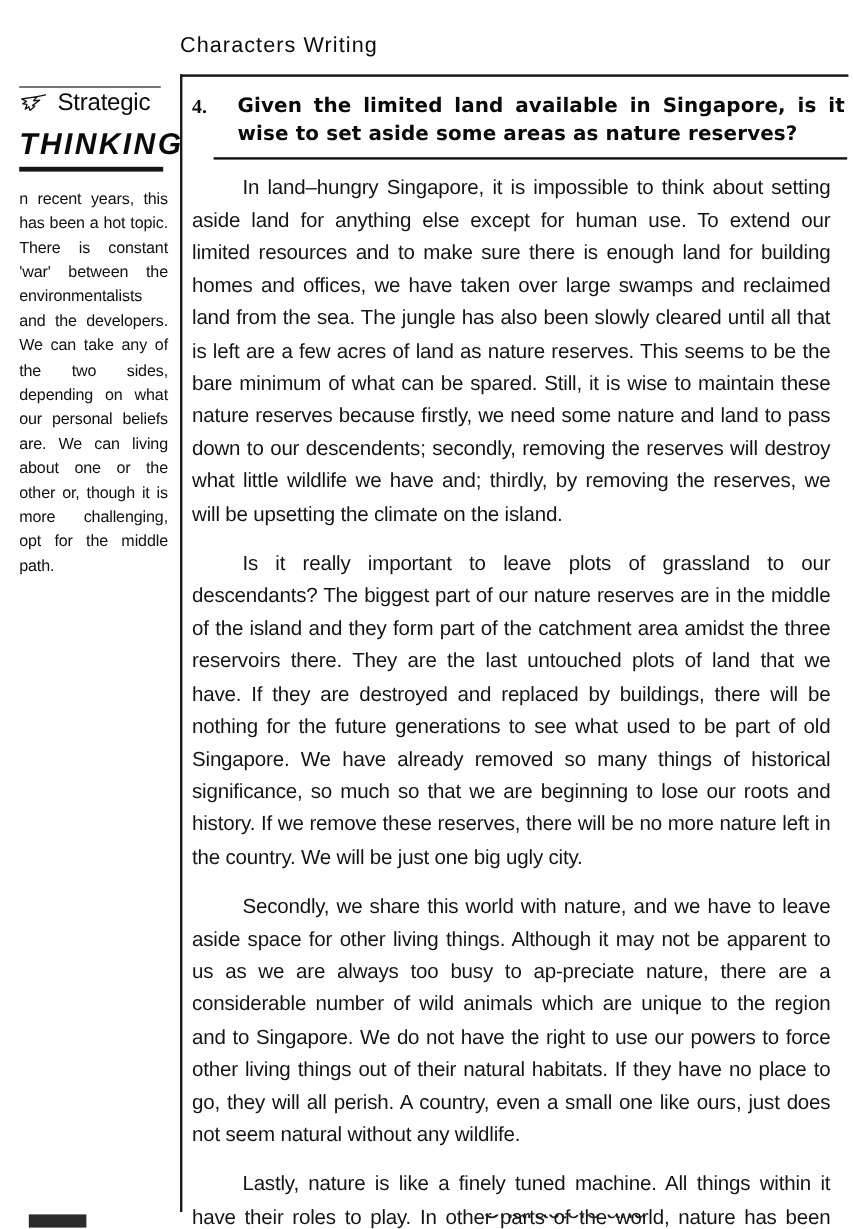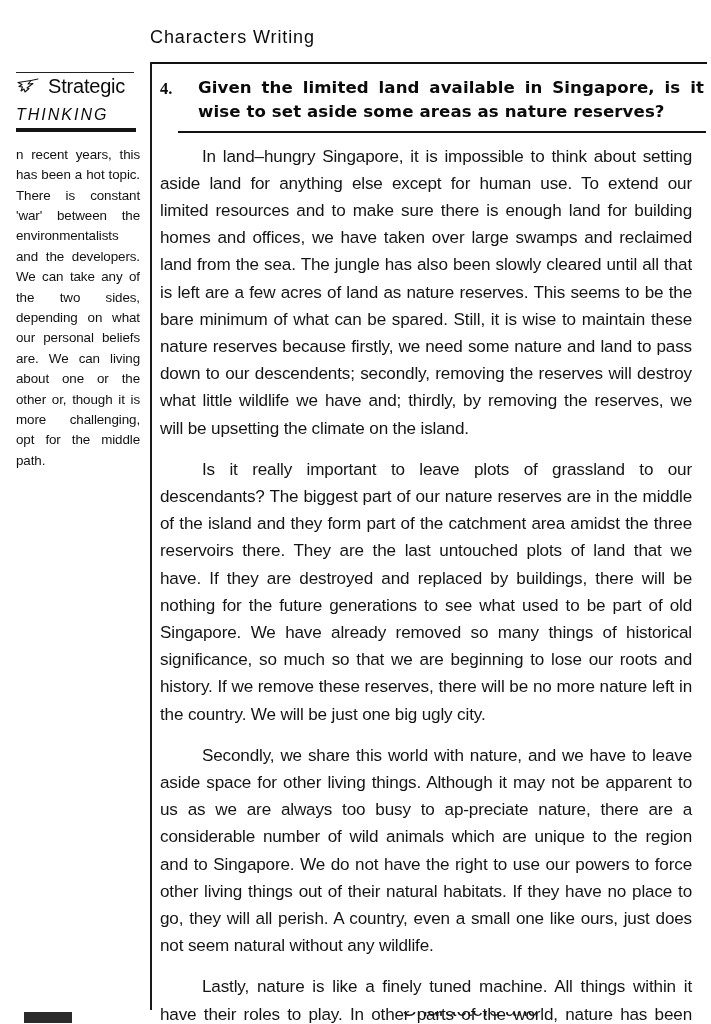--- a/index.html
+++ b/index.html
@@ -109,22 +109,22 @@
   .sb-strategic-text {
     font-family: "Liberation Sans", sans-serif;
     font-size: 20px;
     letter-spacing: -0.2px;
     line-height: 1;
     white-space: nowrap;
   }
   .sb-thinking {
     font-family: "Liberation Sans", sans-serif;
     font-style: italic;
-    font-weight: normal;
-    font-size: 16px;
+    font-weight: bold;
+    font-size: 25px;
     letter-spacing: 2.0px;
     margin: 3px 0 0 2px;
     white-space: nowrap;
   }
   .sb-logo-rule-bot {
     width: 120px;
     height: 3.4px;
     background: #151515;
     margin: 4px 0 0 2px;
   }

